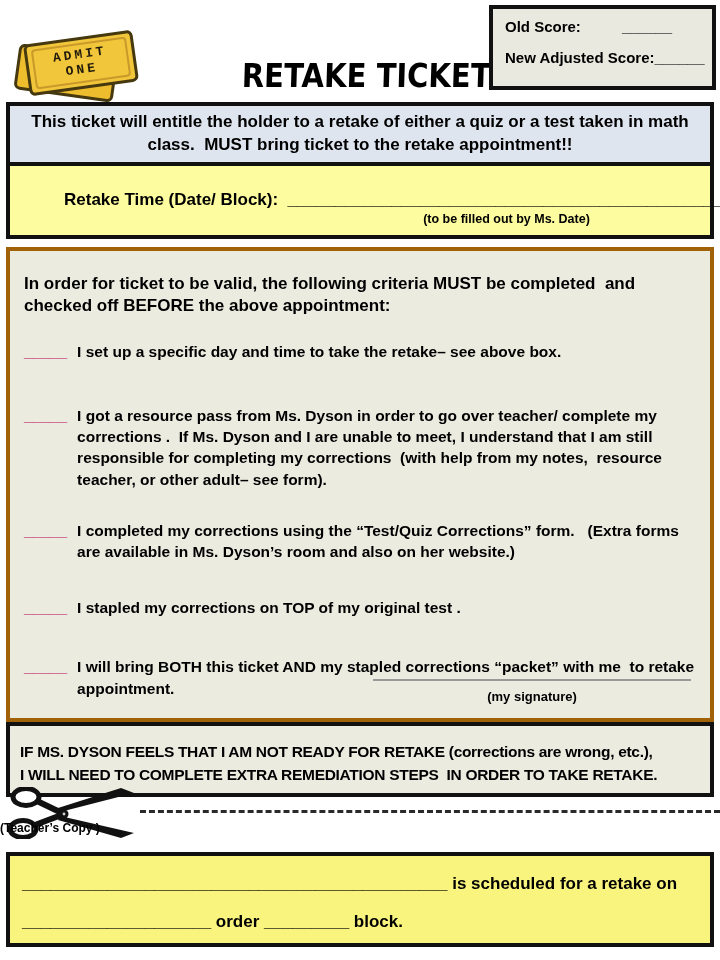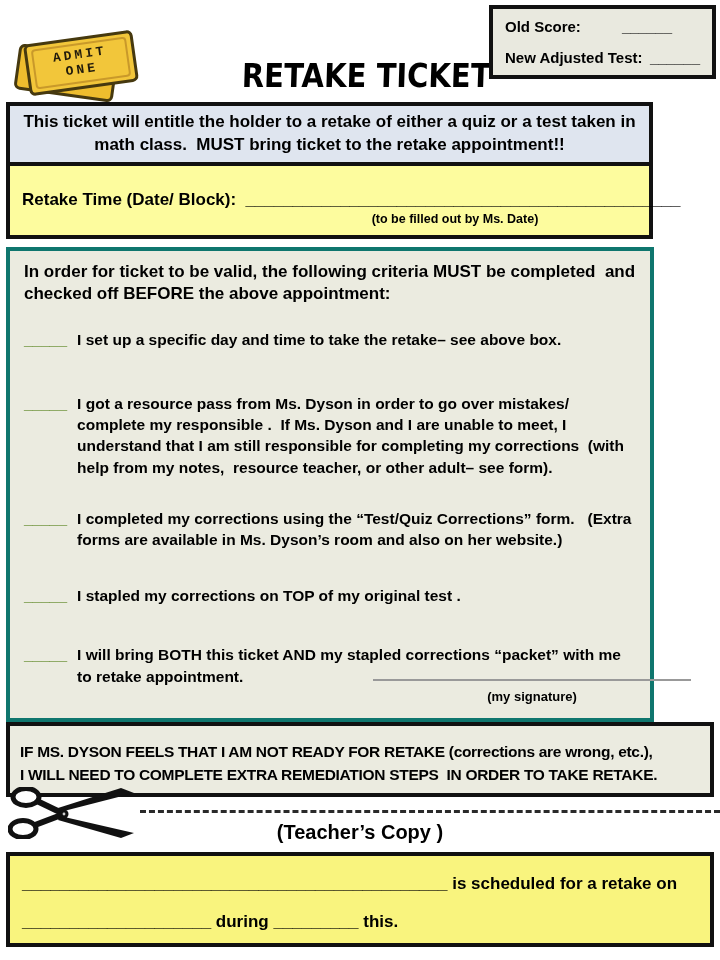--- a/index.html
+++ b/index.html
@@ -22,62 +22,62 @@
   .ticket-inner { width:96px; height:40px; border:2px solid #c9992a; border-radius:4px;
                   display:flex; flex-direction:column; align-items:center; justify-content:center;
                   font-family:"Liberation Mono", monospace; font-weight:bold; font-size:13px;
                   letter-spacing:3px; line-height:1.15; color:#211b0c; }
 
   .title { left:225px; top:56px; width:280px; text-align:center;
            font-family:"DejaVu Sans", sans-serif; font-weight:900; font-size:33px;
            letter-spacing:0px; transform:scaleX(0.88) skewX(-2deg); transform-origin:center;
            white-space:nowrap; }
 
-  .score-box { left:489px; top:5px; width:227px; height:74px; background:#e9e9df;
+  .score-box { left:489px; top:5px; width:227px; height:85px; background:#e9e9df;
                border:4px solid #111; padding:9px 12px; font-size:15px; font-weight:bold; }
   .score-row { display:flex; justify-content:space-between; white-space:pre; }
   .score-row.first { padding-right:28px; margin-bottom:14px; }
 
   
-  .intro-wrap { left:6px; top:102px; width:647px; height:137px; border:4px solid #111; background:#fdfc9e; }
+  .intro-wrap { left:6px; top:102px; width:708px; height:137px; border:4px solid #111; background:#fdfc9e; }
   .intro-blue { background:#dfe5ef; border-bottom:4px solid #111; padding:5px 8px;
                 text-align:center; font-size:17px; font-weight:bold; line-height:1.35;
                 white-space:pre-wrap; }
-  .retake-time { padding:24px 16px 4px 12px; }
+  .retake-time { padding:24px 16px 4px 12px;margin-left:42px; }
   .retake-line { font-size:17px; font-weight:bold; white-space:pre; }
   .retake-line .blank { letter-spacing:0px; }
   .retake-note { font-size:12.5px; font-weight:bold; text-align:center; padding-left:255px; margin-top:2px; }
 
   
-  .criteria-box { left:6px; top:247px; width:648px; height:475px; border:4px solid #0f766e;
-                  background:#ebebe0; padding:10px 14px; }
+  .criteria-box { left:6px; top:247px; width:708px; height:475px; border:4px solid #a16207;
+                  background:#ebebe0; padding:22px 14px; }
   .criteria-heading { font-size:17px; font-weight:bold; line-height:1.3; white-space:pre-wrap; }
   .item { display:flex; gap:10px; font-size:15.5px; font-weight:bold; line-height:1.38; }
-  .item .blank { color:#4d7c0f; min-width:40px; white-space:pre; }
+  .item .blank { color:#be185d; min-width:40px; white-space:pre; }
   .item .txt { flex:1; white-space:pre-wrap; }
   .item.i0 { margin-top:24px; }
   .item.i1 { margin-top:42px; }
   .item.i2 { margin-top:30px; }
   .item.i3 { margin-top:34px; }
   .item.i4 { margin-top:38px; }
   .sig { position:absolute; left:363px; top:428px; width:318px; }
   .sig-line { border-top:2px solid #999; height:0; }
   .sig-caption { text-align:center; font-size:13px; font-weight:bold; margin-top:8px; }
 
   
   .warning-box { left:6px; top:722px; width:708px; height:75px; border:4px solid #111;
                  background:#ebebe0; padding:14px 10px 17px 10px; }
   .warning-line { font-size:15.5px; font-weight:bold; letter-spacing:-0.3px;
                   white-space:pre; line-height:1.5; }
 
   
   .scissors { left:8px; top:787px; width:130px; height:52px; }
   .cutline { left:140px; top:810px; width:580px; border-top:3px dashed #2a2a2a; height:0; }
-  .teachers-copy { left:0; top:821px; width:720px; text-align:center;
-                   font-size:20px; font-weight:bold; white-space:pre; }
+  .teachers-copy { left:0; top:821px; width:720px; text-align:left;
+                   font-size:12px; font-weight:bold; white-space:pre; }
 
   
   .teacher-box { left:6px; top:852px; width:708px; height:95px; border:4px solid #111;
                  background:#f9f47e; padding:18px 3px 0 12px; }
   .tb-line { font-size:17px; font-weight:bold; white-space:pre; }
   .tb-line.l2 { margin-top:18px; }
 </style>
 </head>
 <body>
 
@@ -91,42 +91,42 @@
         <span>ADMIT</span>
         <span>ONE</span>
       </div>
     </div>
   </div>
 
   <div class="abs title">RETAKE TICKET</div>
 
   <div class="abs score-box">
     <div class="score-row first"><span>Old Score:</span><span>______</span></div>
-    <div class="score-row"><span>New Adjusted Test:</span><span>______</span></div>
+    <div class="score-row"><span>New Adjusted Score:</span><span>______</span></div>
   </div>
 
   <div class="abs intro-wrap">
     <div class="intro-blue">This ticket will entitle the holder to a retake of either a quiz or a test taken in math class.  MUST bring ticket to the retake appointment!!</div>
     <div class="retake-time">
       <div class="retake-line"><span>Retake Time (Date/ Block):  </span><span class="blank">______________________________________________</span></div>
       <div class="retake-note">(to be filled out by Ms. Date)</div>
     </div>
   </div>
 
   <div class="abs criteria-box">
     <div class="criteria-heading">In order for ticket to be valid, the following criteria MUST be completed  and checked off BEFORE the above appointment:</div>
 
     <div class="item i0">
       <span class="blank">_____</span>
       <div class="txt">I set up a specific day and time to take the retake– see above box.</div>
     </div>
 
     <div class="item i1">
       <span class="blank">_____</span>
-      <div class="txt">I got a resource pass from Ms. Dyson in order to go over mistakes/ complete my responsible .  If Ms. Dyson and I are unable to meet, I understand that I am still responsible for completing my corrections  (with help from my notes,  resource teacher, or other adult– see form).</div>
+      <div class="txt">I got a resource pass from Ms. Dyson in order to go over teacher/ complete my corrections .  If Ms. Dyson and I are unable to meet, I understand that I am still responsible for completing my corrections  (with help from my notes,  resource teacher, or other adult– see form).</div>
     </div>
 
     <div class="item i2">
       <span class="blank">_____</span>
       <div class="txt"><span>I completed my corrections using the </span><span style="font-weight:900">“Test/Quiz Corrections”</span><span> form.   (Extra forms are available in Ms. Dyson’s room and also on her website.)</span></div>
     </div>
 
     <div class="item i3">
       <span class="blank">_____</span>
       <div class="txt">I stapled my corrections on TOP of my original test .</div>
@@ -156,16 +156,16 @@
     <polygon points="52,25 126,6 113,1 50,21" fill="#111"></polygon>
     <polygon points="52,29 126,46 113,51 50,33" fill="#111"></polygon>
     <circle cx="56" cy="27" r="4.5" fill="#111"></circle>
     <circle cx="56" cy="27" r="1.4" fill="#cfcfcf"></circle>
   </svg>
   <div class="abs cutline"></div>
   <div class="abs teachers-copy">(Teacher’s Copy )</div>
 
   <div class="abs teacher-box">
     <div class="tb-line"><span>_____________________________________________</span><span> is scheduled for a retake on</span></div>
-    <div class="tb-line l2"><span>____________________</span><span> during </span><span>_________</span><span> this.</span></div>
+    <div class="tb-line l2"><span>____________________</span><span> order </span><span>_________</span><span> block.</span></div>
   </div>
 
 </div>
 
 </body></html>

